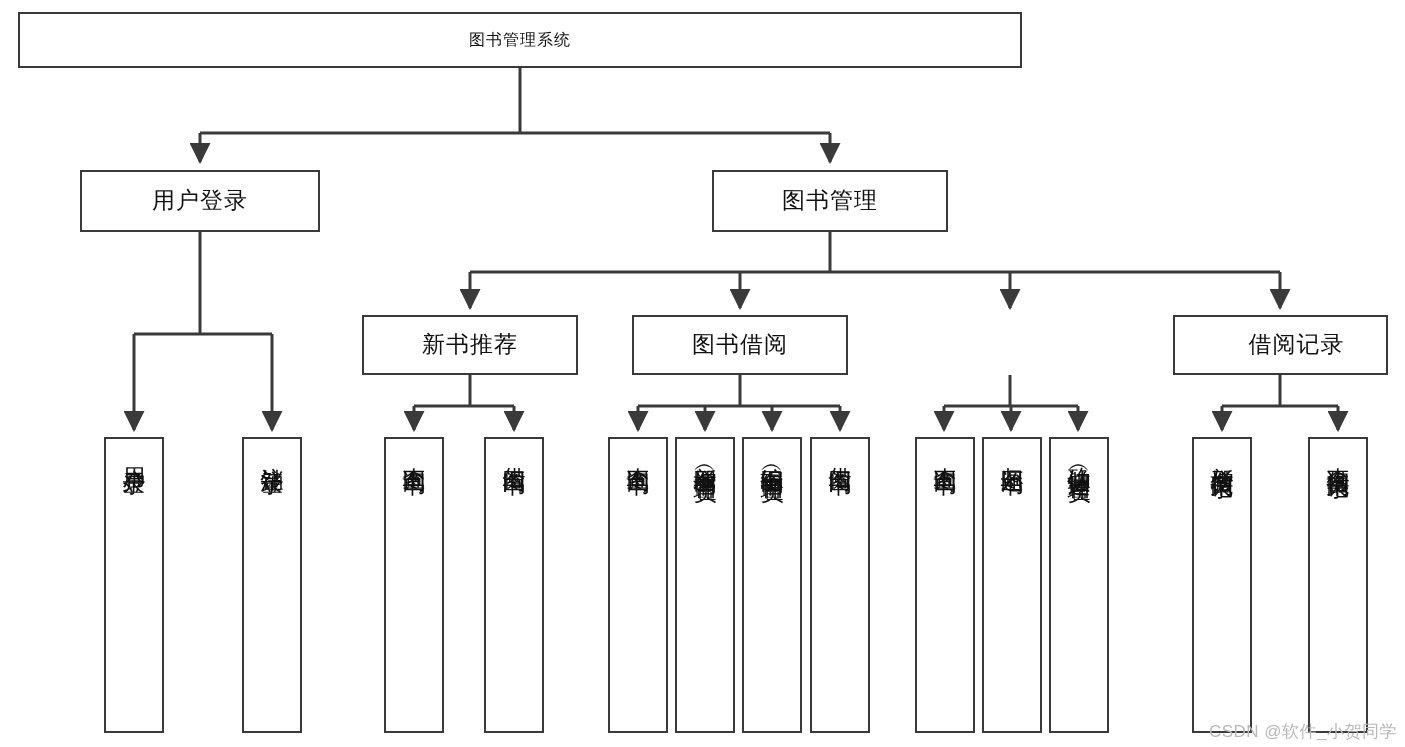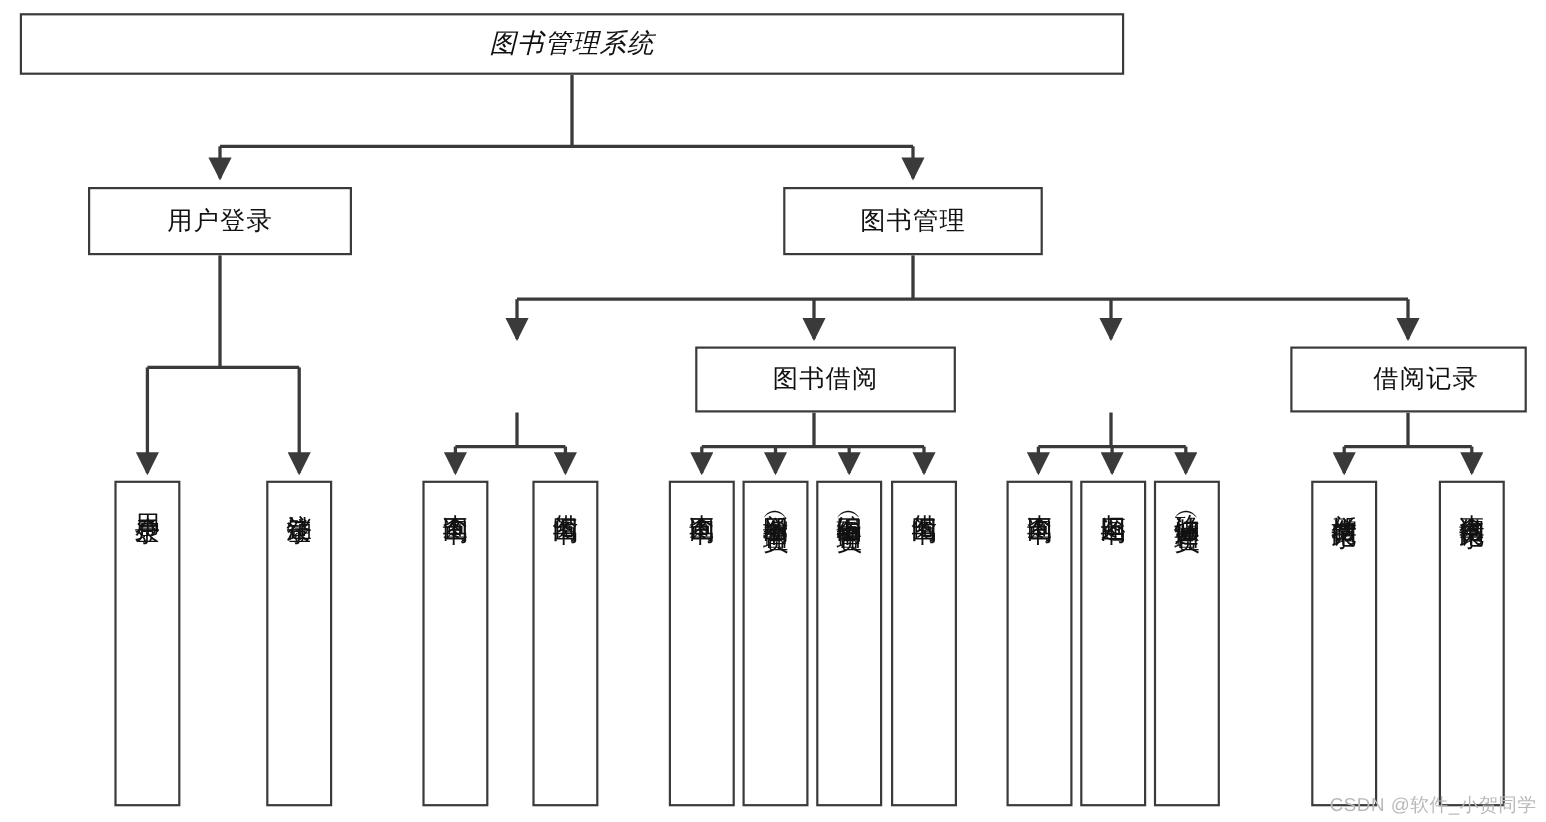--- a/index.html
+++ b/index.html
@@ -49,22 +49,21 @@
   .node.vert .vlabel {
     writing-mode: vertical-rl;
     text-orientation: upright;
     font-size: 23px;
     line-height: 1.18;
     letter-spacing: 2px;
     white-space: nowrap;
     color: #111111;
   }
   .node.root {
-    font-size: 24px;
-    font-style: italic;
+    font-size: 16px;
   }
   .watermark {
     position: absolute;
     right: 8px;
     bottom: 4px;
     font-size: 17px;
     color: #b9b9b9;
     letter-spacing: 0.5px;
     white-space: nowrap;
     margin-top: 40px;
@@ -124,21 +123,22 @@
       <path d="M 1222 406 L 1222 430" marker-end="url(#arrow)"></path>
       <path d="M 1338 406 L 1338 430" marker-end="url(#arrow)"></path>
     </g>
   </svg>
 
   <div class="node horiz root" style="left:18px; top:12px; width:1004px; height:56px;">图书管理系统</div>
 
   <div class="node horiz" style="left:80px; top:170px; width:240px; height:62px;">用户登录</div>
   <div class="node horiz" style="left:712px; top:170px; width:236px; height:62px;text-align:right;">图书管理</div>
 
-  <div class="node horiz" style="left:632px; top:315px; width:237px; height:60px;">图书借阅</div>
+  <div class="node horiz" style="left:362px; top:315px; width:216px; height:60px;">新书推荐</div>
+  <div class="node horiz" style="left:632px; top:315px; width:216px; height:60px;">图书借阅</div>
   <div class="node horiz" style="left:1173px; top:315px; width:215px; height:60px;padding-left:32px;">借阅记录</div>
 
   <div class="node vert" style="left:104px; top:437px; width:60px; height:296px;">
     <span class="vlabel">用户登录</span>
   </div>
   <div class="node vert" style="left:242px; top:437px; width:60px; height:296px;">
     <span class="vlabel">注销登录</span>
   </div>
 
   <div class="node vert" style="left:384px; top:437px; width:60px; height:296px;">

